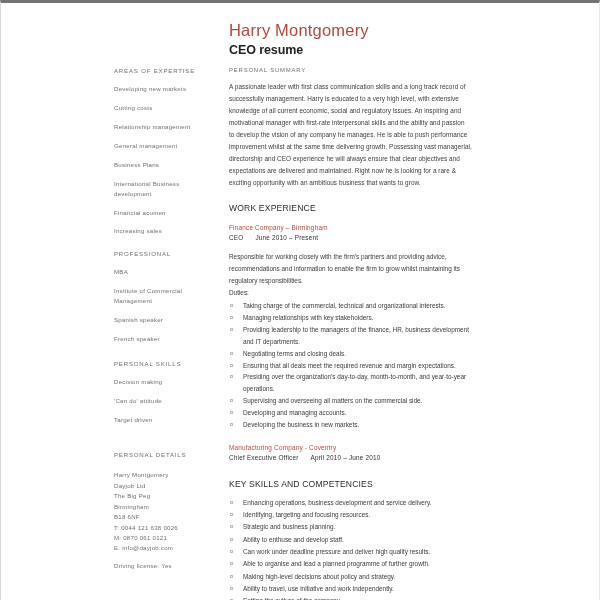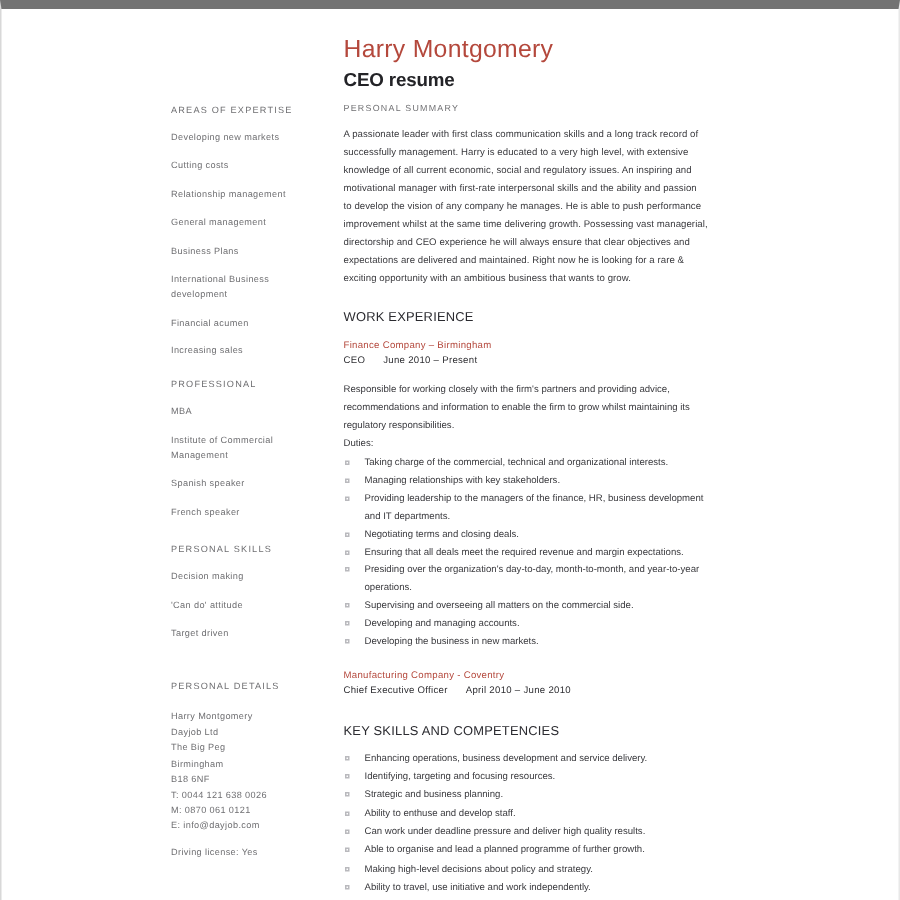--- a/index.html
+++ b/index.html
@@ -14,21 +14,21 @@
     font-family: "Liberation Sans", sans-serif;
     -webkit-font-smoothing: antialiased;
   }
 
   .page {
     position: relative;
     width: 600px;
     height: 600px;
     box-sizing: border-box;
     background: #fff;
-    border-top: 6px solid #737373;
+    border-top: 3px solid #737373;
     border-left: 1px solid #d8d8d8;
     border-right: 1px solid #e8e8e8;
     overflow: hidden;
   }
 
   
   .sheet {
     position: absolute;
     left: 0;
     top: 0;

